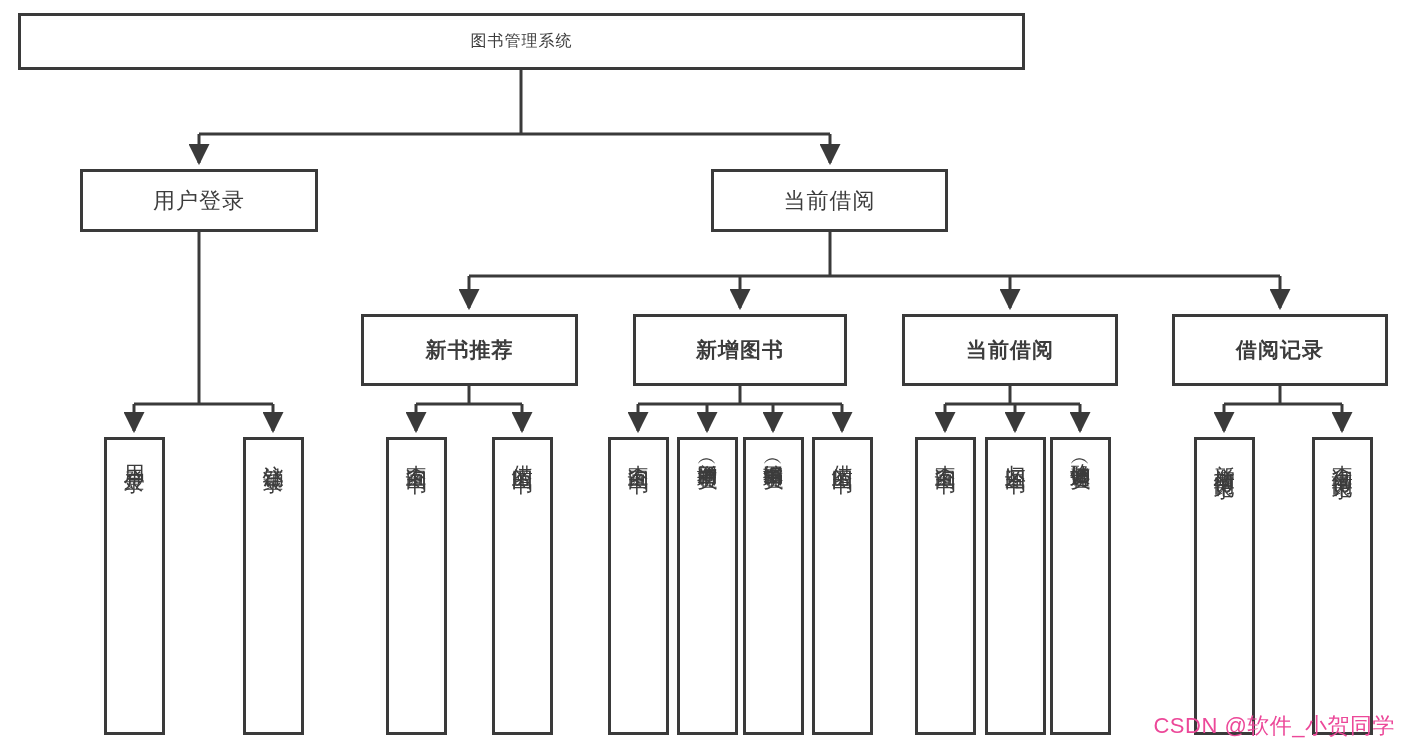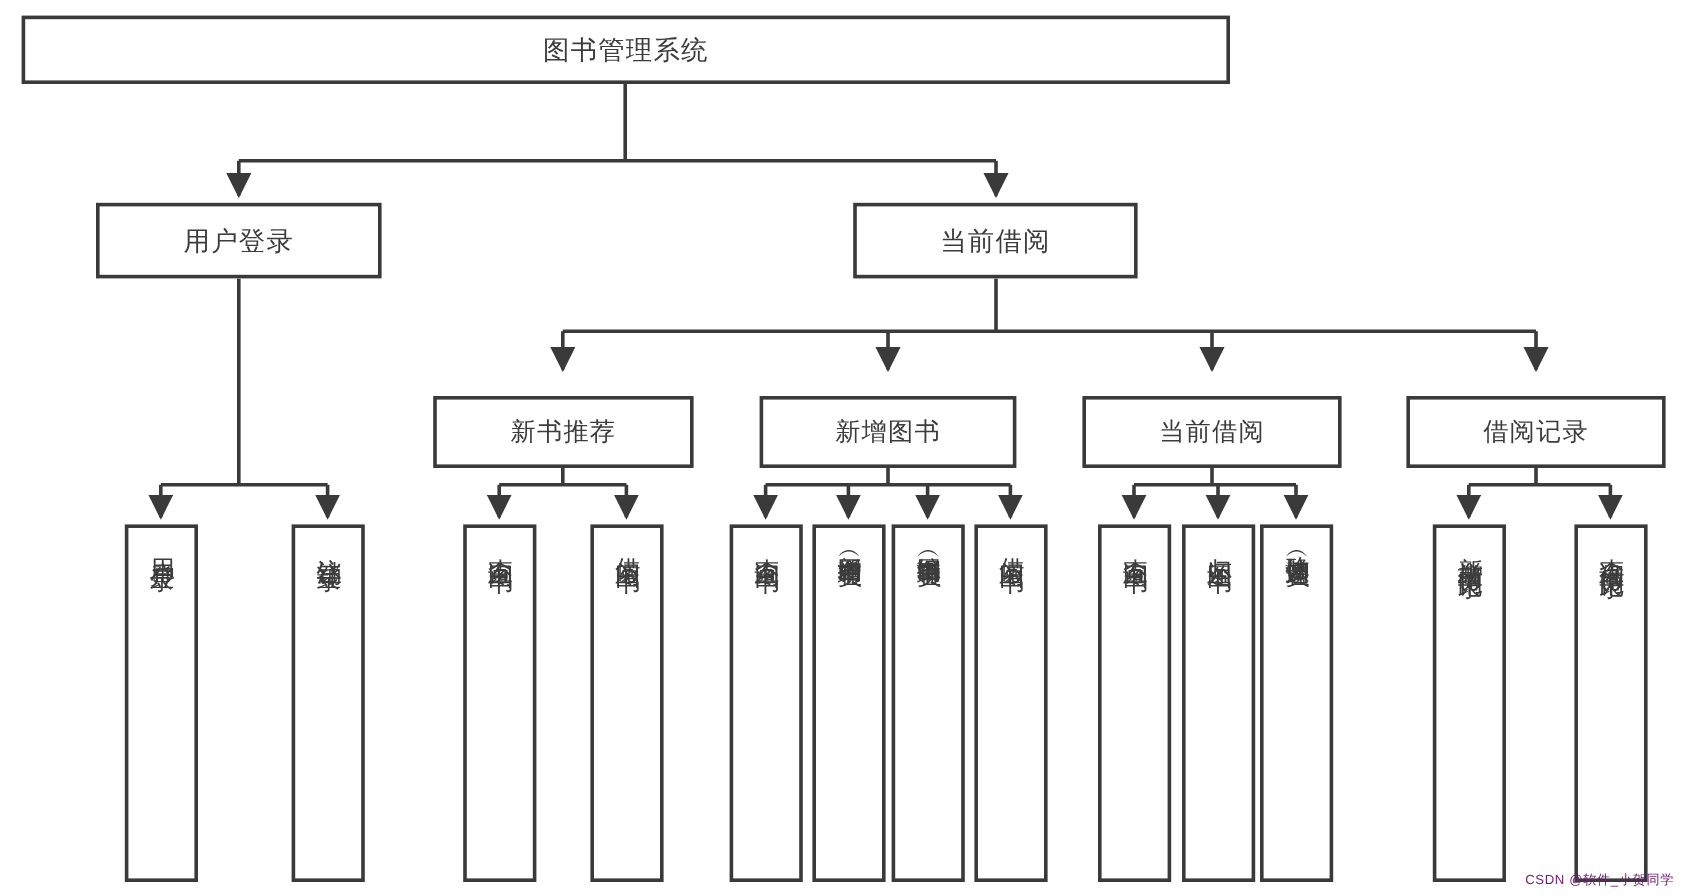--- a/index.html
+++ b/index.html
@@ -22,28 +22,28 @@
   }
   .node .lbl{
     font-size:21px;
     letter-spacing:1px;
     white-space:nowrap;
     color:#3c3c3c;
   }
 
   
   .n-root{left:18px;top:13px;width:1007px;height:57px;}
-  .n-root .lbl{font-size:22px;}
+  .n-root .lbl{font-size:16px;}
 
   
   .n-l2{top:169px;height:63px;}
   .n-l2 .lbl{font-size:22px;}
 
   
-  .n-l3{top:330px;height:60px;}
+  .n-l3{top:314px;height:72px;font-weight:bold;}
   .n-l3 .lbl{font-size:21px;}
 
   
   .leaf{
     top:437px;
     height:298px;
     border-width:3px;
     align-items:flex-start;
     justify-content:center;
     padding-top:8px;
@@ -57,22 +57,22 @@
     white-space:nowrap;
     -webkit-text-orientation:upright;
   }
   .leaf.tall .lbl{font-size:20px;letter-spacing:1px;}
 
   
   #watermark{
     position:absolute;
     right:10px;
     bottom:6px;
-    font-size:11px;
-    color:#701a75;
+    font-size:22px;
+    color:#ec4899;
     white-space:nowrap;
     letter-spacing:0.5px;
   }
 </style>
 </head>
 <body>
 
 <div id="stage">
 
   <svg id="wires" viewBox="0 0 1405 747" width="1405" height="747">

